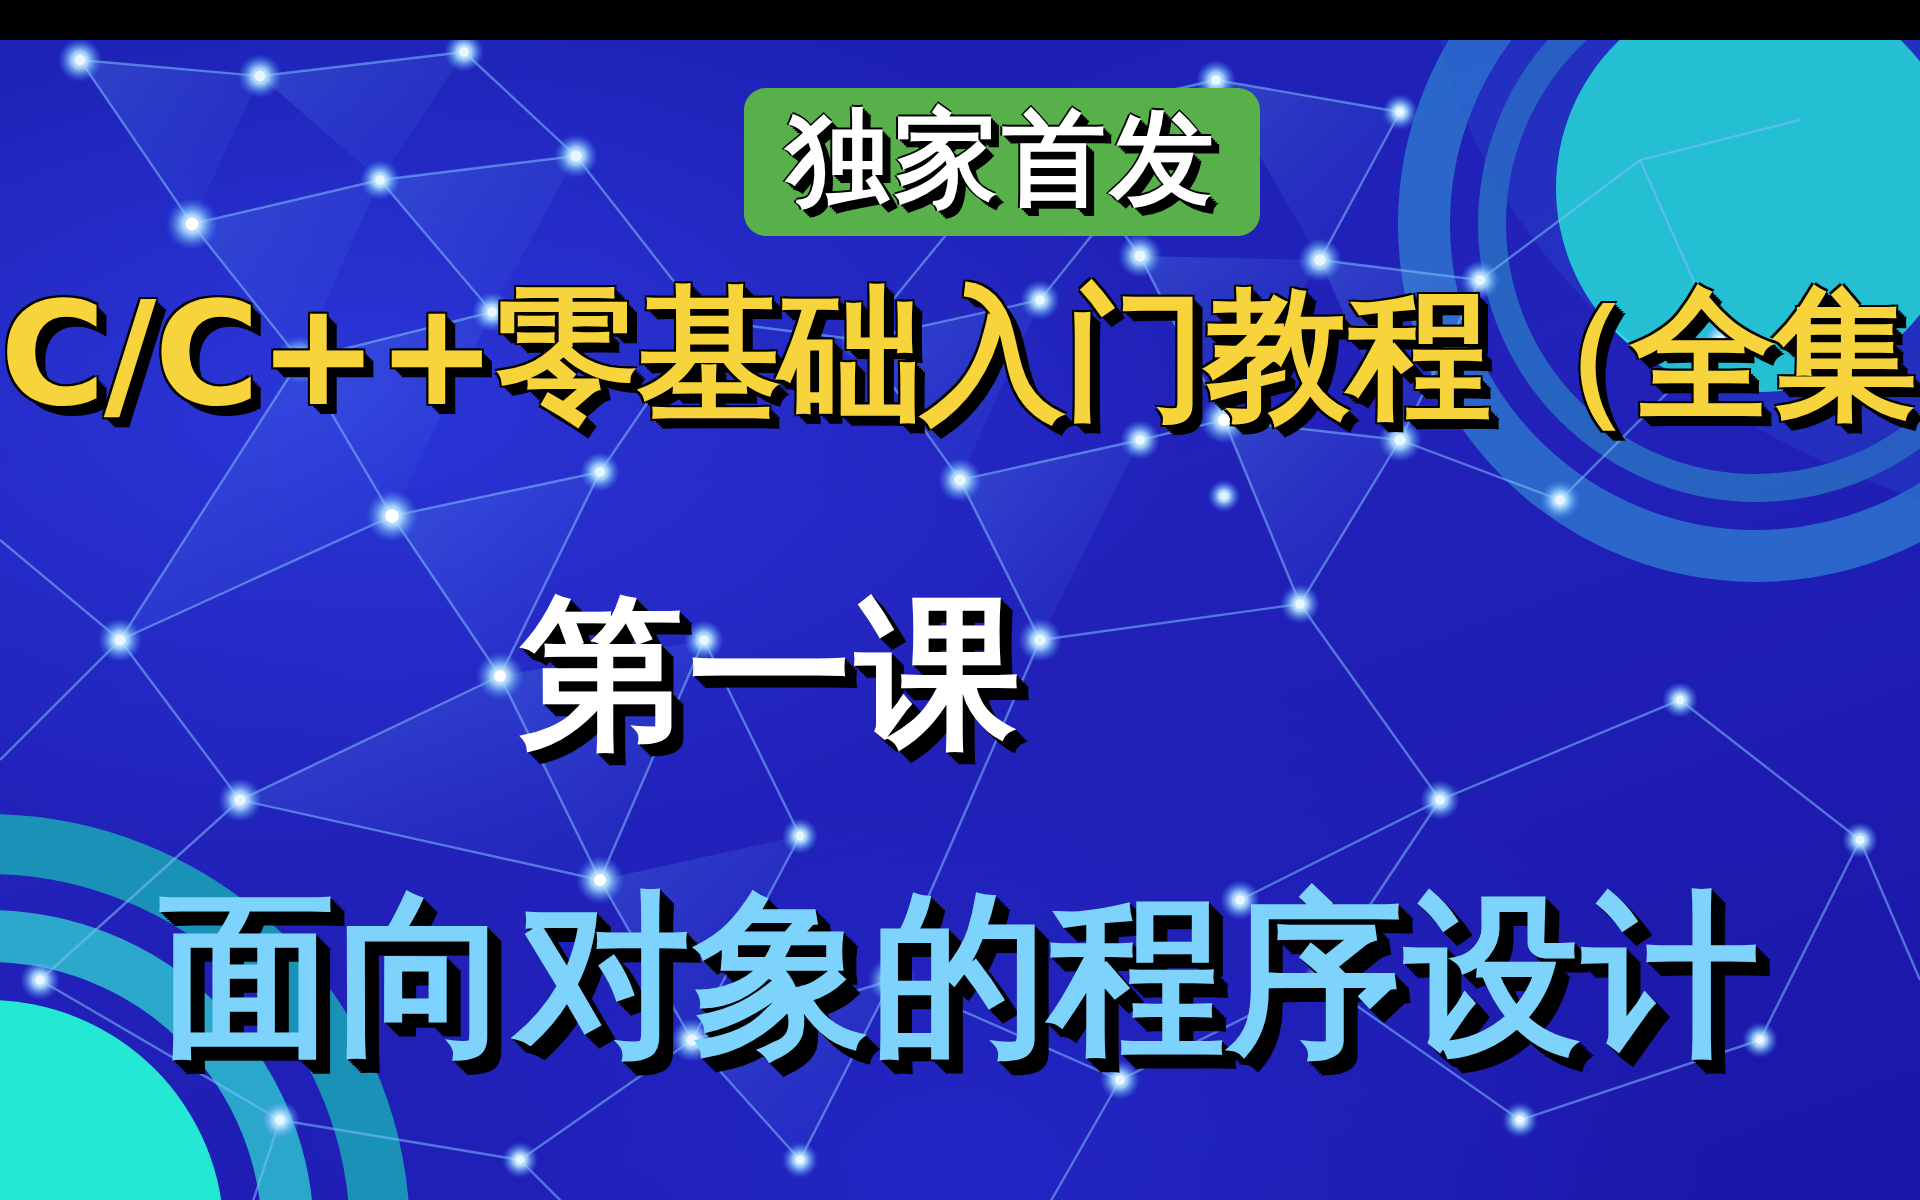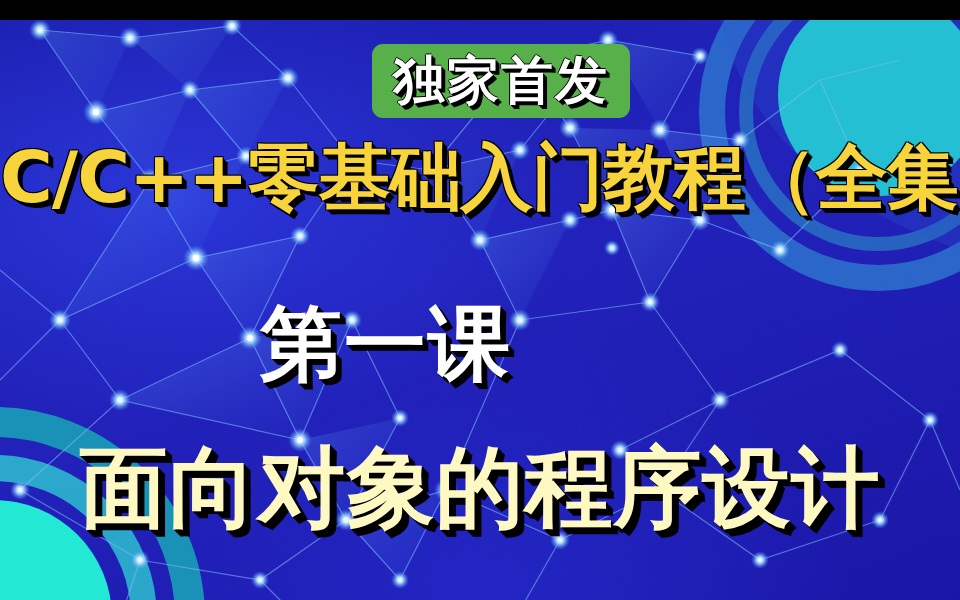--- a/index.html
+++ b/index.html
@@ -98,31 +98,32 @@
     line-height: 1;
     white-space: nowrap;
     letter-spacing: 2px;
     text-shadow:
       6px 6px 0 #000,
       5px 5px 0 #000,
       4px 4px 0 #000,
       3px 3px 0 #000,
       2px 2px 0 #000,
       1px 1px 0 #000;
+    font-family: Liberation Mono, monospace;
   }
 
   .title-topic {
     position: absolute;
     left: 0;
     top: 424px;
     width: 960px;
     text-align: center;
     font-size: 88px;
     font-weight: 700;
-    color: #fef9c3;
+    color: #7dd3fc;
     line-height: 1;
     white-space: nowrap;
     letter-spacing: 1px;
     text-shadow:
       7px 7px 0 #000,
       6px 6px 0 #000,
       5px 5px 0 #000,
       4px 4px 0 #000,
       3px 3px 0 #000,
       2px 2px 0 #000,

